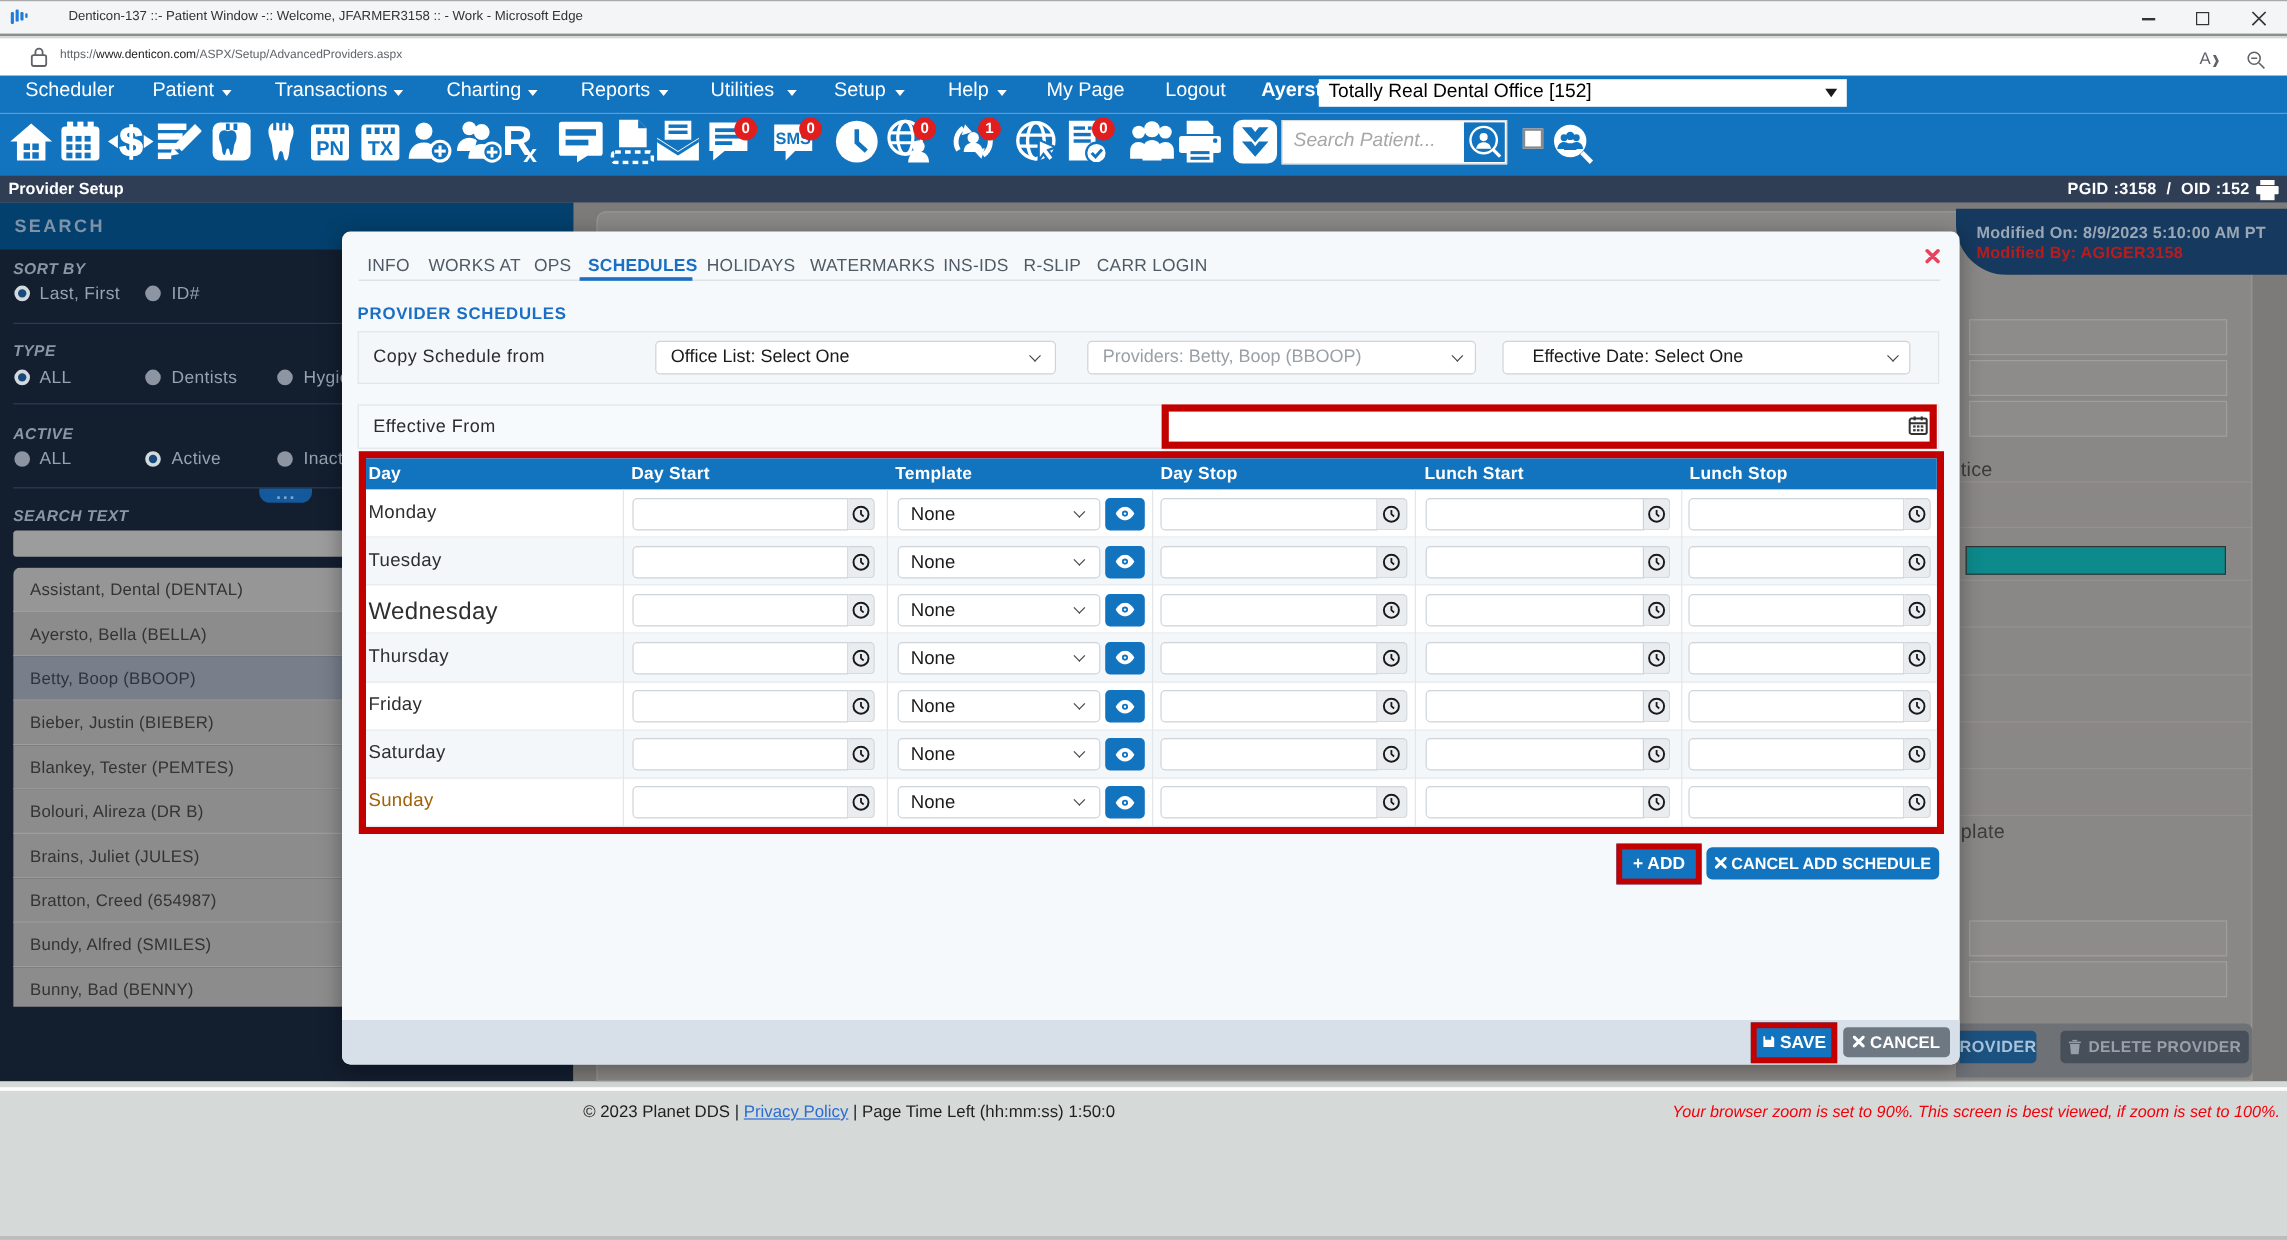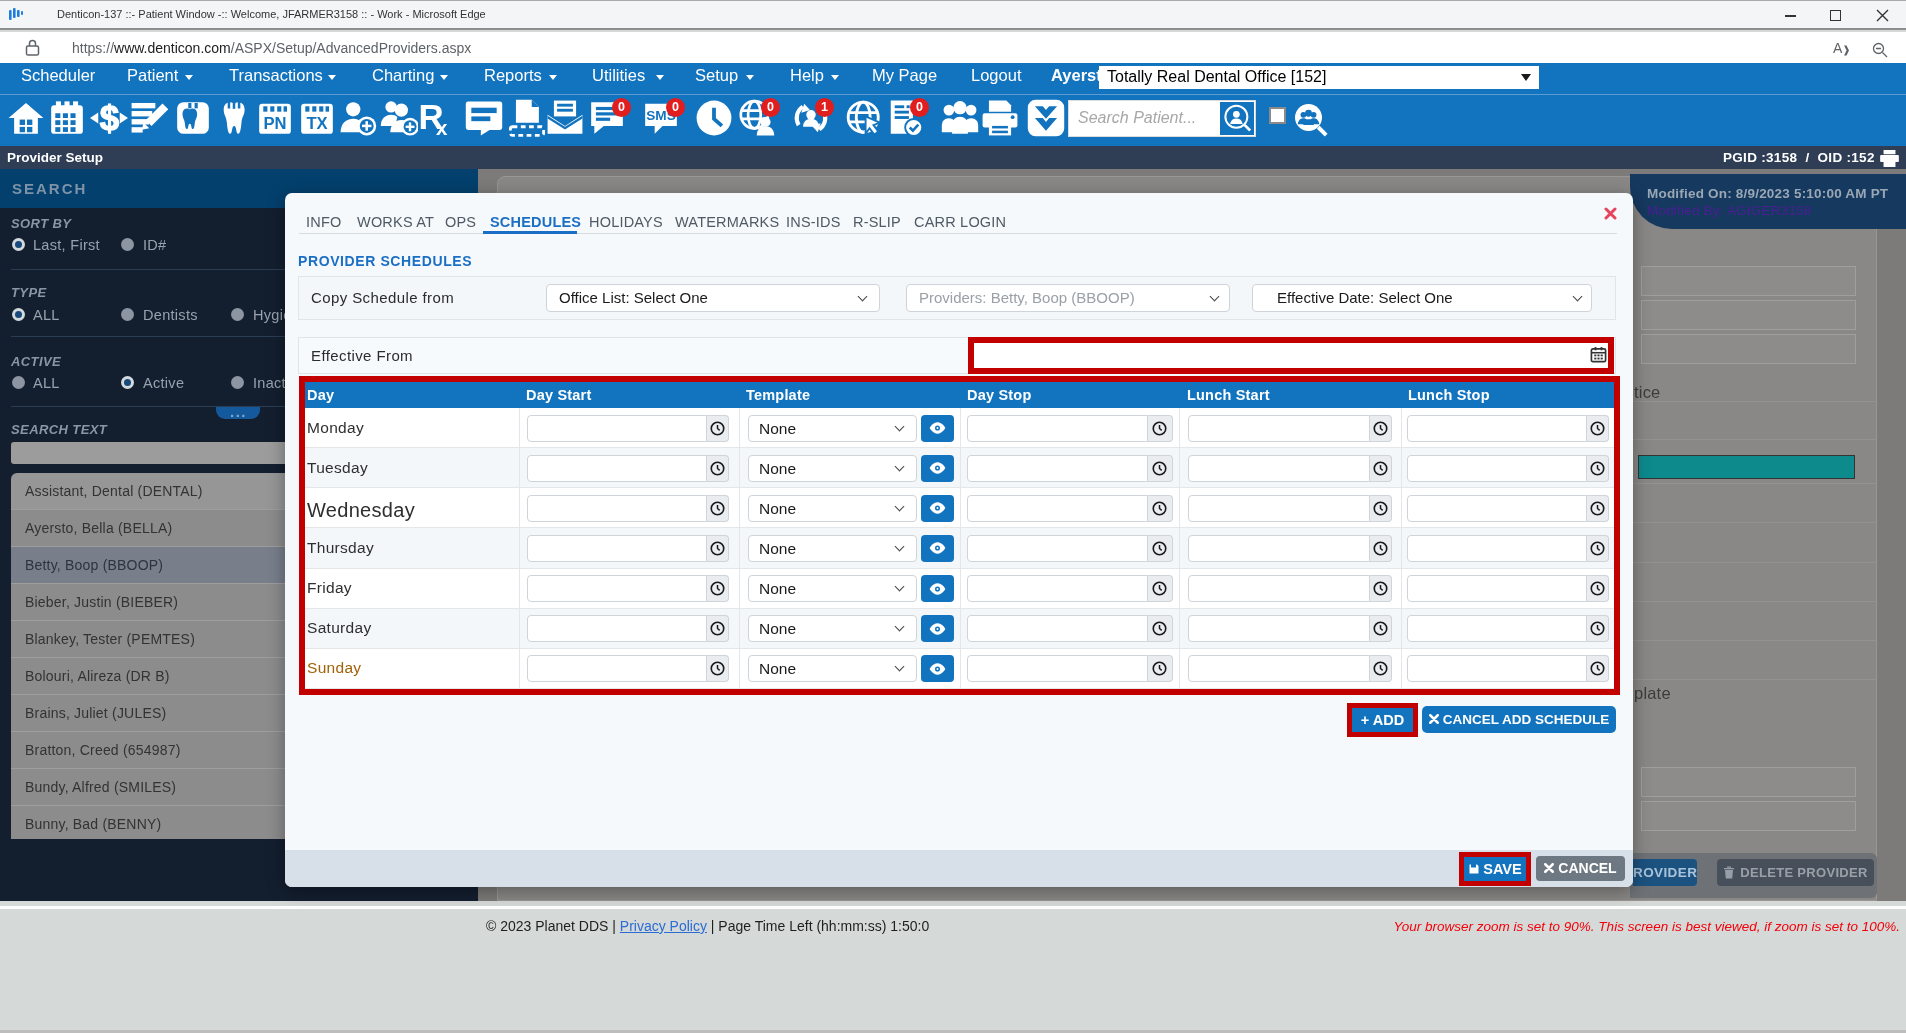--- a/index.html
+++ b/index.html
@@ -3,21 +3,21 @@
 <meta charset="utf-8">
 <style>
   * { margin:0; padding:0; box-sizing:border-box; }
   html,body { width:1906px; height:1033px; overflow:hidden; }
   body { font-family:"Liberation Sans", sans-serif; position:relative; background:#d5d9d8; }
   .abs { position:absolute; }
   
   #titlebar { left:0; top:0; width:1906px; height:30px; background:#f3f5f6; border-top:1px solid #a9a9a9; border-bottom:2px solid #8e8e8e; }
   #titletext { left:57px; top:8px; font-size:11px; color:#333; }
   #urlbar { left:0; top:32px; width:1906px; height:31px; background:#ffffff; }
-  #urltext { left:50px; top:40px; font-size:14px; color:#5f6368;margin-left:22px; }
+  #urltext { left:50px; top:40px; font-size:10px; color:#5f6368; }
   #urltext b { color:#202124; font-weight:normal; }
   
   #navbar { left:0; top:63px; width:1906px; height:27px; background:#1273bf; }
   .mitem { position:absolute; top:3px; color:#fff; font-size:16.5px; }
   .caret { position:absolute; top:12px; width:0; height:0; border-left:4.5px solid transparent; border-right:4.5px solid transparent; border-top:5px solid #fff; }
   #iconbar { left:0; top:90px; width:1906px; height:56px; background:#1273bf; }
   .icon { position:absolute; top:9px; width:38px; height:38px; }
   .badge { position:absolute; width:19px; height:19px; border-radius:50%; background:#e11d1d; color:#fff; font-size:12.5px; font-weight:bold; text-align:center; line-height:19px; top:8px; }
   
   #provbar { left:0; top:146px; width:1906px; height:23px; background:#2f3e55; color:#fff; }
@@ -392,21 +392,21 @@
     <div class="lrow" style="left:0;top:259px;background:#8c8c8c">Bratton, Creed (654987)</div>
     <div class="lrow" style="left:0;top:296px;background:#8c8c8c">Bundy, Alfred (SMILES)</div>
     <div class="lrow" style="left:0;top:333px;background:#8c8c8c">Bunny, Bad (BENNY)</div>
   </div>
 </div>
 
 <div class="abs" id="backdrop"></div>
 <div class="abs" style="left:497px;top:176px;width:1380px;height:725px;background:#8a8886;border-radius:8px 8px 0 0;border:1px solid #999794"></div>
 <div class="abs" style="left:1630px;top:174px;width:276px;height:55px;background:#16395f;border-radius:0 0 0 42px"></div>
 <div class="abs" style="left:1647px;top:186px;font-size:13.5px;font-weight:bold;color:#9aa7b4;letter-spacing:0.2px">Modified On: 8/9/2023 5:10:00 AM PT</div>
-<div class="abs" style="left:1647px;top:203px;font-size:13.5px;font-weight:normal;color:#4c1d95;letter-spacing:0.2px">Modified By: AGIGER3158</div>
+<div class="abs" style="left:1647px;top:203px;font-size:13.5px;font-weight:bold;color:#b91c1c;letter-spacing:0.2px">Modified By: AGIGER3158</div>
 <div class="gbox" style="top:266px"></div>
 <div class="gbox" style="top:300px"></div>
 <div class="gbox" style="top:334px"></div>
 <div class="abs" style="left:1634px;top:383px;font-size:16.5px;color:#3c3c3c;letter-spacing:0.2px">tice</div>
 <div class="gline" style="top:401px"></div>
 <div class="gline" style="top:439px"></div>
 <div class="abs" style="left:1638px;top:455px;width:217px;height:24px;background:#0d8a8c;border:1px solid #333"></div>
 <div class="gline" style="top:483px"></div>
 <div class="gline" style="top:522px"></div>
 <div class="gline" style="top:562px"></div>

